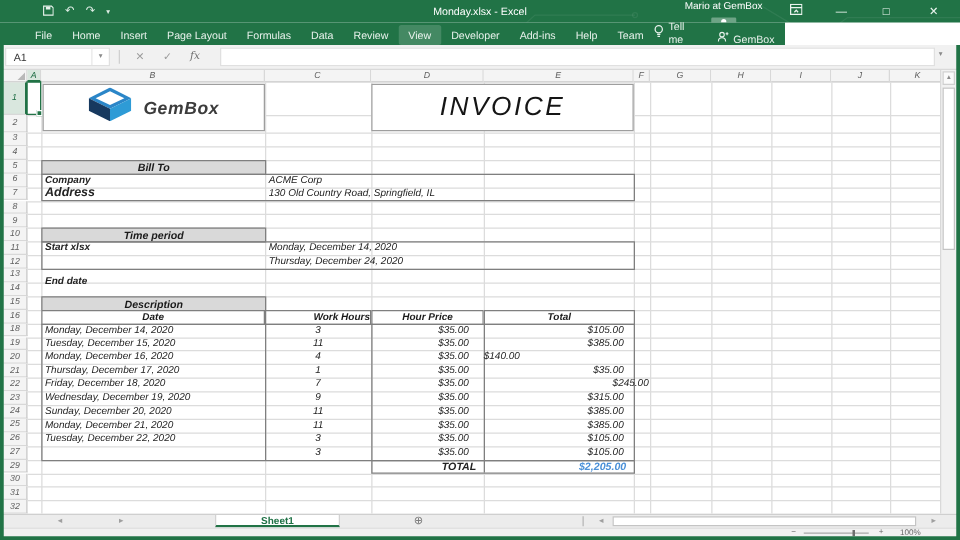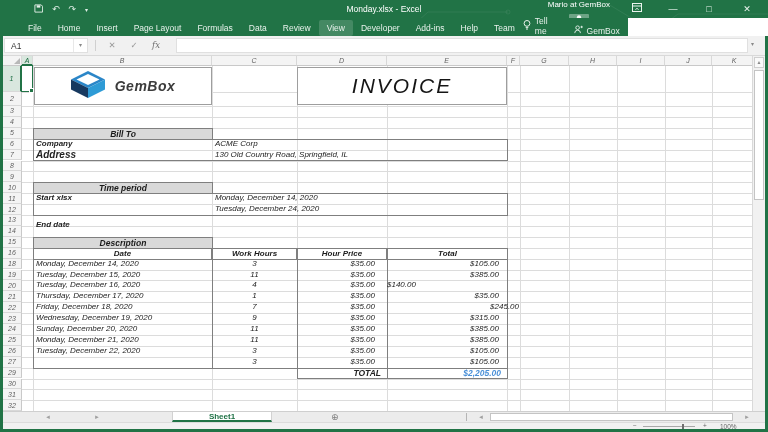--- a/index.html
+++ b/index.html
@@ -245,39 +245,39 @@
       <div class="secbox" style="position: absolute; left: 33px; top: 82.7px; width: 475px; height: 22.8px; background: transparent;"></div>
       <div class="cellText bold" style="position: absolute; left: 36px; top: 82.7px; width: 173px; height: 10.9px; font-size: 8px; line-height: 10.9px;">Company</div>
       <div class="cellText" style="position: absolute; left: 215px; top: 82.7px; width: 530px; height: 10.9px; font-size: 8px; line-height: 10.9px;">ACME Corp</div>
       <div class="cellText bold" style="position: absolute; left: 36px; top: 93.6px; width: 173px; height: 10.9px; font-size: 10px; line-height: 10.9px;">Address</div>
       <div class="cellText" style="position: absolute; left: 215px; top: 93.6px; width: 530px; height: 10.9px; font-size: 8px; line-height: 10.9px;">130 Old Country Road, Springfield, IL</div>
       <div class="secbox bold" style="position: absolute; left: 33px; top: 126.3px; width: 180px; height: 11.9px; background: rgb(217, 217, 217); font-size: 8.5px; text-align: center; line-height: 10.9px; color: rgb(26, 26, 26);">Time period</div>
       <div class="secbox" style="position: absolute; left: 33px; top: 137.2px; width: 475px; height: 22.8px; background: transparent;"></div>
       <div class="cellText bold" style="position: absolute; left: 36px; top: 137.2px; width: 173px; height: 10.9px; font-size: 8px; line-height: 10.9px;">Start xlsx</div>
       <div class="cellText" style="position: absolute; left: 215px; top: 137.2px; width: 530px; height: 10.9px; font-size: 8px; line-height: 10.9px;">Monday, December 14, 2020</div>
       <div class="cellText bold" style="position: absolute; left: 36px; top: 164px; width: 173px; height: 10.9px; font-size: 8px; line-height: 10.9px;">End date</div>
-      <div class="cellText" style="position: absolute; left: 215px; top: 148.1px; width: 530px; height: 10.9px; font-size: 8px; line-height: 10.9px;">Tuesday, December 24, 2020</div>
+      <div class="cellText" style="position: absolute; left: 215px; top: 148.1px; width: 530px; height: 10.9px; font-size: 8px; line-height: 10.9px;">Thursday, December 24, 2020</div>
       <div class="secbox bold" style="position: absolute; left: 33px; top: 180.8px; width: 180px; height: 11.9px; background: rgb(217, 217, 217); font-size: 8.5px; text-align: center; line-height: 10.9px; color: rgb(26, 26, 26);">Description</div>
       <div class="secbox bold" style="position: absolute; left: 33px; top: 191.7px; width: 179px; height: 11.9px; font-size: 8px; text-align: center; line-height: 10.9px; color: rgb(26, 26, 26); background: rgb(255, 255, 255);">Date</div>
-      <div class="secbox bold" style="position: absolute; left: 212px; top: 191.7px; width: 85px; height: 11.9px; font-size: 8px; text-align: center; line-height: 10.9px; color: rgb(26, 26, 26); background: rgb(255, 255, 255);">Work Hours</div>
+      <div class="secbox bold" style="position: absolute; left: 212px; top: 191.7px; width: 85px; height: 11.9px; font-size: 8px; text-align: right; line-height: 10.9px; color: rgb(26, 26, 26); background: rgb(255, 255, 255);">Work Hours</div>
       <div class="secbox bold" style="position: absolute; left: 297px; top: 191.7px; width: 90px; height: 11.9px; font-size: 8px; text-align: center; line-height: 10.9px; color: rgb(26, 26, 26); background: rgb(255, 255, 255);">Hour Price</div>
       <div class="secbox bold" style="position: absolute; left: 387px; top: 191.7px; width: 121px; height: 11.9px; font-size: 8px; text-align: center; line-height: 10.9px; color: rgb(26, 26, 26); background: rgb(255, 255, 255);">Total</div>
       <div class="secbox" style="position: absolute; left: 33px; top: 202.6px; width: 475px; height: 110px;"></div>
       <div style="position: absolute; left: 212px; top: 202.6px; width: 1px; height: 109px; background: rgb(127, 127, 127);"></div>
       <div style="position: absolute; left: 297px; top: 202.6px; width: 1px; height: 109px; background: rgb(127, 127, 127);"></div>
       <div style="position: absolute; left: 387px; top: 202.6px; width: 1px; height: 109px; background: rgb(127, 127, 127);"></div>
       <div class="cellText" style="position: absolute; left: 36px; top: 202.6px; width: 173px; height: 10.9px; font-size: 8px; line-height: 10.9px;">Monday, December 14, 2020</div>
       <div class="cellText" style="position: absolute; left: 212px; top: 202.6px; width: 85px; height: 10.9px; font-size: 8px; line-height: 10.9px; text-align: center;">3</div>
       <div class="cellText" style="position: absolute; left: 297px; top: 202.6px; width: 78px; height: 10.9px; font-size: 8px; line-height: 10.9px; text-align: right;">$35.00</div>
       <div class="cellText" style="position: absolute; left: 387px; top: 202.6px; width: 112px; height: 10.9px; font-size: 8px; line-height: 10.9px; text-align: right;">$105.00</div>
       <div class="cellText" style="position: absolute; left: 36px; top: 213.5px; width: 173px; height: 10.9px; font-size: 8px; line-height: 10.9px;">Tuesday, December 15, 2020</div>
       <div class="cellText" style="position: absolute; left: 212px; top: 213.5px; width: 85px; height: 10.9px; font-size: 8px; line-height: 10.9px; text-align: center;">11</div>
       <div class="cellText" style="position: absolute; left: 297px; top: 213.5px; width: 78px; height: 10.9px; font-size: 8px; line-height: 10.9px; text-align: right;">$35.00</div>
       <div class="cellText" style="position: absolute; left: 387px; top: 213.5px; width: 112px; height: 10.9px; font-size: 8px; line-height: 10.9px; text-align: right;">$385.00</div>
-      <div class="cellText" style="position: absolute; left: 36px; top: 224.4px; width: 173px; height: 10.9px; font-size: 8px; line-height: 10.9px;">Tuesday, December 16, 2020</div>
+      <div class="cellText" style="position: absolute; left: 36px; top: 224.4px; width: 173px; height: 10.9px; font-size: 8px; line-height: 10.9px;">Monday, December 16, 2020</div>
       <div class="cellText" style="position: absolute; left: 212px; top: 224.4px; width: 85px; height: 10.9px; font-size: 8px; line-height: 10.9px; text-align: center;">4</div>
       <div class="cellText" style="position: absolute; left: 297px; top: 224.4px; width: 78px; height: 10.9px; font-size: 8px; line-height: 10.9px; text-align: right;">$35.00</div>
       <div class="cellText" style="position: absolute; left: 387px; top: 224.4px; width: 112px; height: 10.9px; font-size: 8px; line-height: 10.9px; text-align: left;">$140.00</div>
       <div class="cellText" style="position: absolute; left: 36px; top: 235.3px; width: 173px; height: 10.9px; font-size: 8px; line-height: 10.9px;">Thursday, December 17, 2020</div>
       <div class="cellText" style="position: absolute; left: 212px; top: 235.3px; width: 85px; height: 10.9px; font-size: 8px; line-height: 10.9px; text-align: center;">1</div>
       <div class="cellText" style="position: absolute; left: 297px; top: 235.3px; width: 78px; height: 10.9px; font-size: 8px; line-height: 10.9px; text-align: right;">$35.00</div>
       <div class="cellText" style="position: absolute; left: 387px; top: 235.3px; width: 112px; height: 10.9px; font-size: 8px; line-height: 10.9px; text-align: right;">$35.00</div>
       <div class="cellText" style="position: absolute; left: 36px; top: 246.2px; width: 173px; height: 10.9px; font-size: 8px; line-height: 10.9px;">Friday, December 18, 2020</div>
       <div class="cellText" style="position: absolute; left: 212px; top: 246.2px; width: 85px; height: 10.9px; font-size: 8px; line-height: 10.9px; text-align: center;">7</div>
       <div class="cellText" style="position: absolute; left: 297px; top: 246.2px; width: 78px; height: 10.9px; font-size: 8px; line-height: 10.9px; text-align: right;">$35.00</div>

